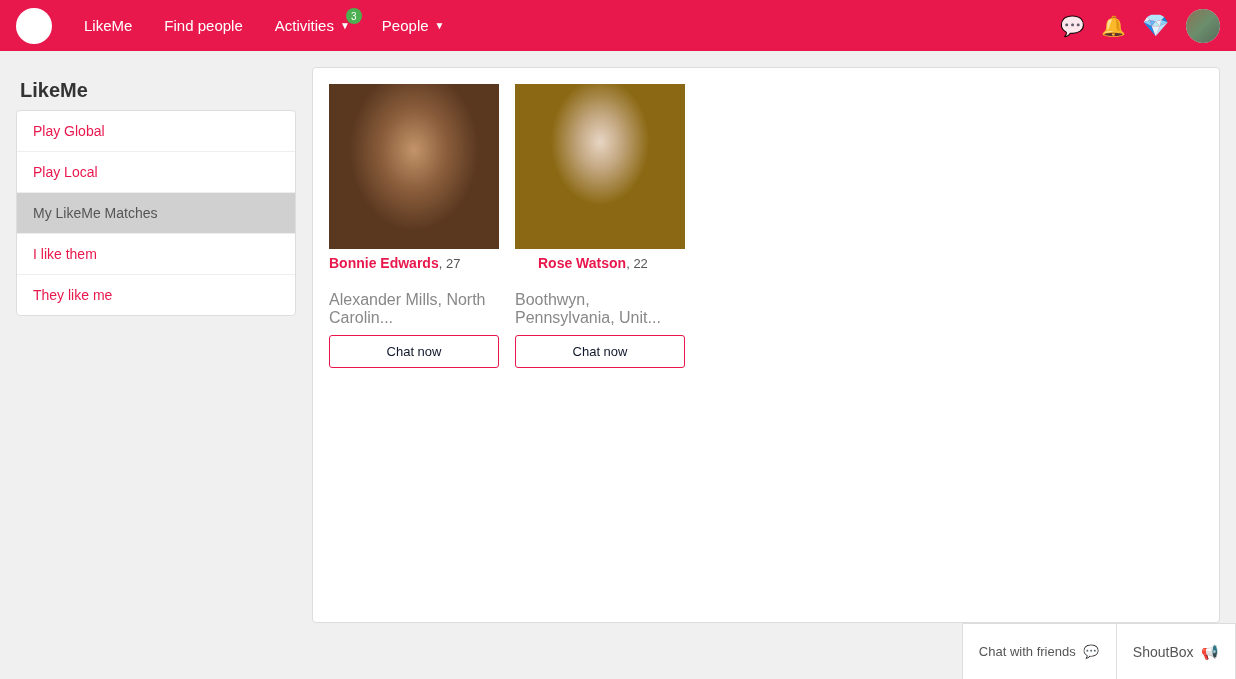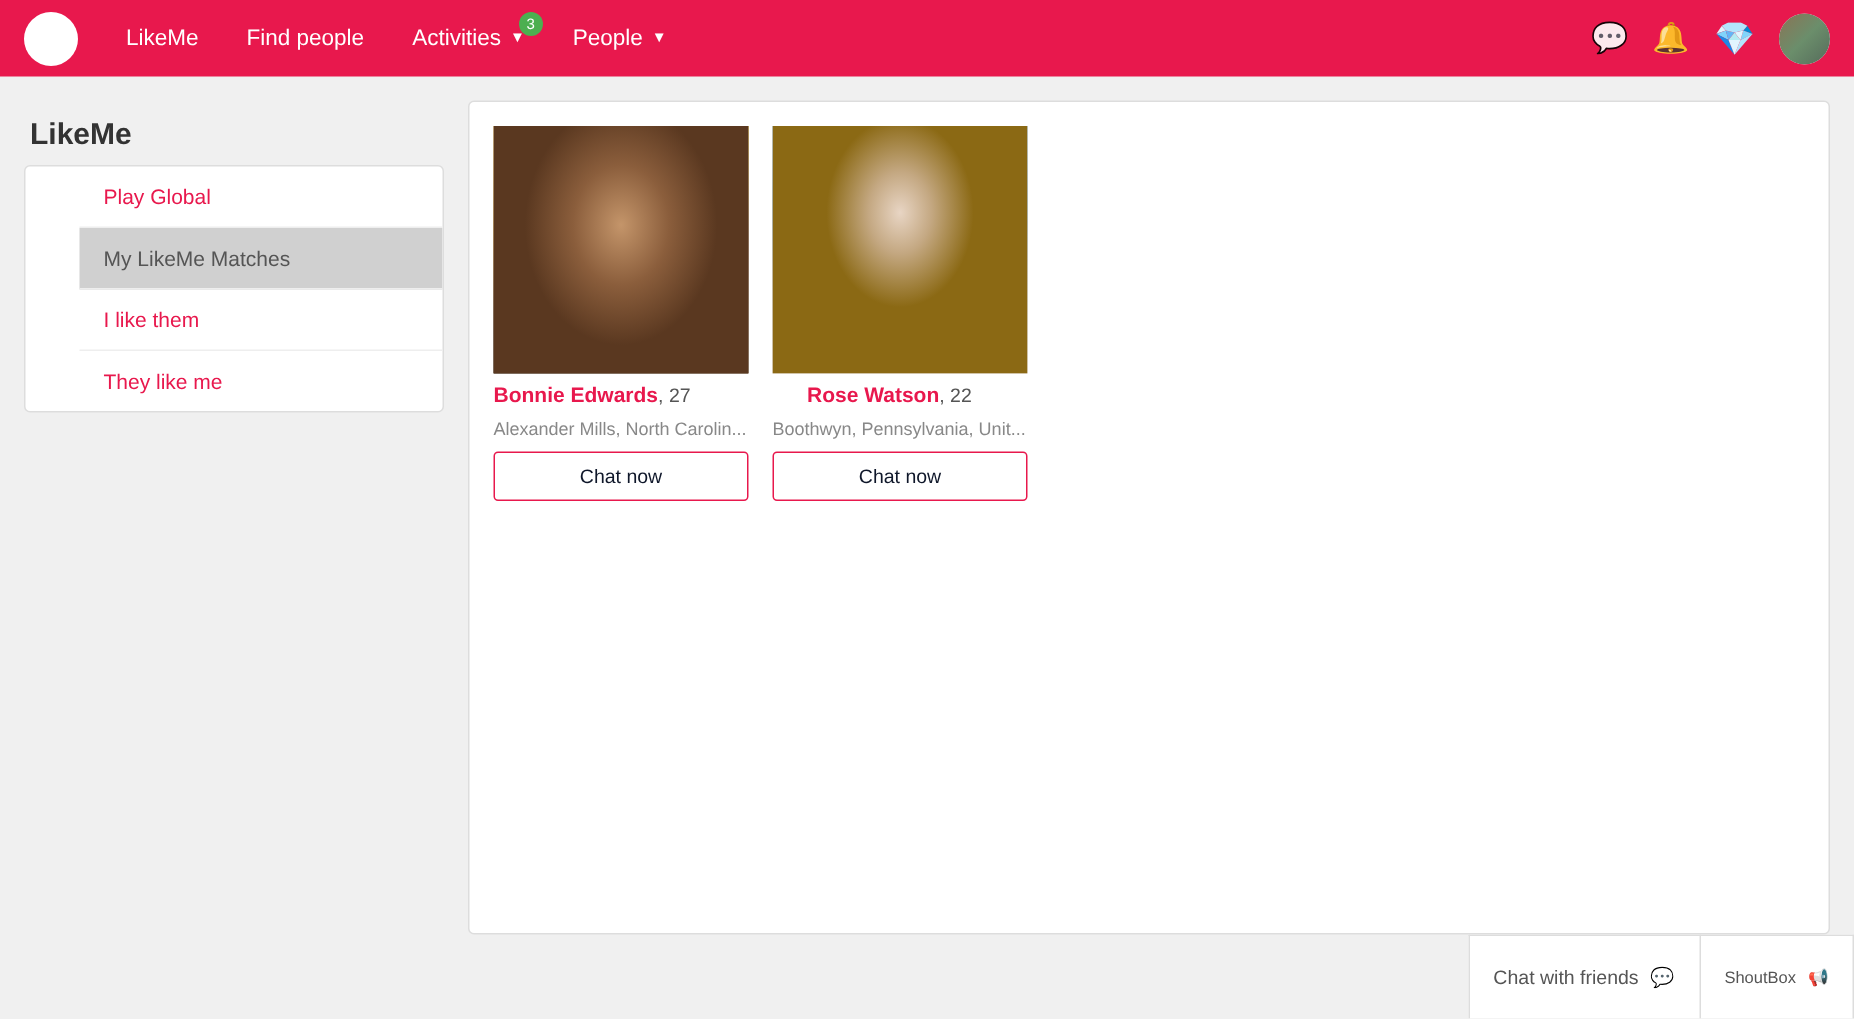--- a/index.html
+++ b/index.html
@@ -119,21 +119,20 @@
       overflow: hidden;
     }
     .sidebar-menu-item {
       display: block;
       padding: 12px 16px;
       color: #e8184d;
       font-size: 14px;
       cursor: pointer;
       border-bottom: 1px solid #eee;
       text-decoration: none;
-      margin-left: 36px;
     }
     .sidebar-menu-item:last-child { border-bottom: none; }
     .sidebar-menu-item.active { background: #d0d0d0; color: #555; }
 
     
     .main-panel {
       flex: 1;
       background: white;
       border: 1px solid #ddd;
       border-radius: 4px;
@@ -184,22 +183,22 @@
       font-weight: bold;
       margin-top: 6px;
     }
     .profile-name-age {
       color: #555;
       font-weight: normal;
       font-size: 13px;
     }
     .profile-location {
       color: #888;
-      font-size: 12px;
-      margin-top: 8px;
+      font-size: 16px;
+      margin-top: 20px;
     }
     .chat-now-btn {
       display: block;
       width: 100%;
       margin-top: 8px;
       padding: 8px;
       background: white;
       color: #0f172a;
       border: 1.5px solid #e8184d;
       border-radius: 3px;
@@ -230,21 +229,21 @@
     }
     .footer-shoutbox {
       background: white;
       border: 1px solid #ddd;
       border-bottom: none;
       border-left: none;
       padding: 0 16px;
       display: flex;
       align-items: center;
       gap: 8px;
-      font-size: 11px;
+      font-size: 14px;
       color: #555;
       cursor: pointer;
       justify-content: flex-end;
     }
   </style>
 </head>
 <body>
 
 <header class="header">
   <div class="header-logo">
@@ -280,20 +279,21 @@
     </div>
   </div>
 </header>
 
 <div class="main-content">
 
   <aside class="sidebar">
     <div class="sidebar-title">LikeMe</div>
     <div class="sidebar-menu">
       <a class="sidebar-menu-item">Play Global</a>
+      <a class="sidebar-menu-item">Play Local</a>
       <a class="sidebar-menu-item active">My LikeMe Matches</a>
       <a class="sidebar-menu-item">I like them</a>
       <a class="sidebar-menu-item">They like me</a>
     </div>
   </aside>
 
   <main class="main-panel">
     <div class="profiles-grid">
 
       <div class="profile-card">

